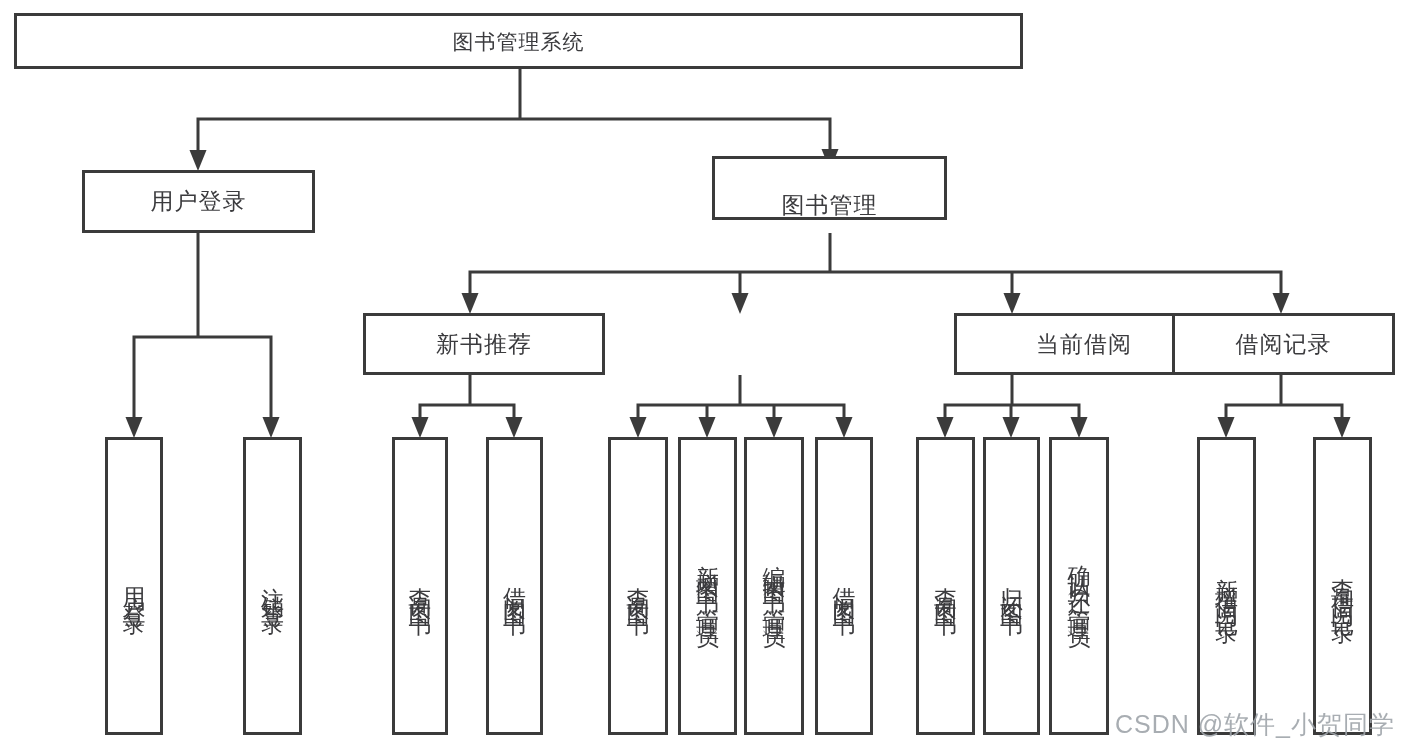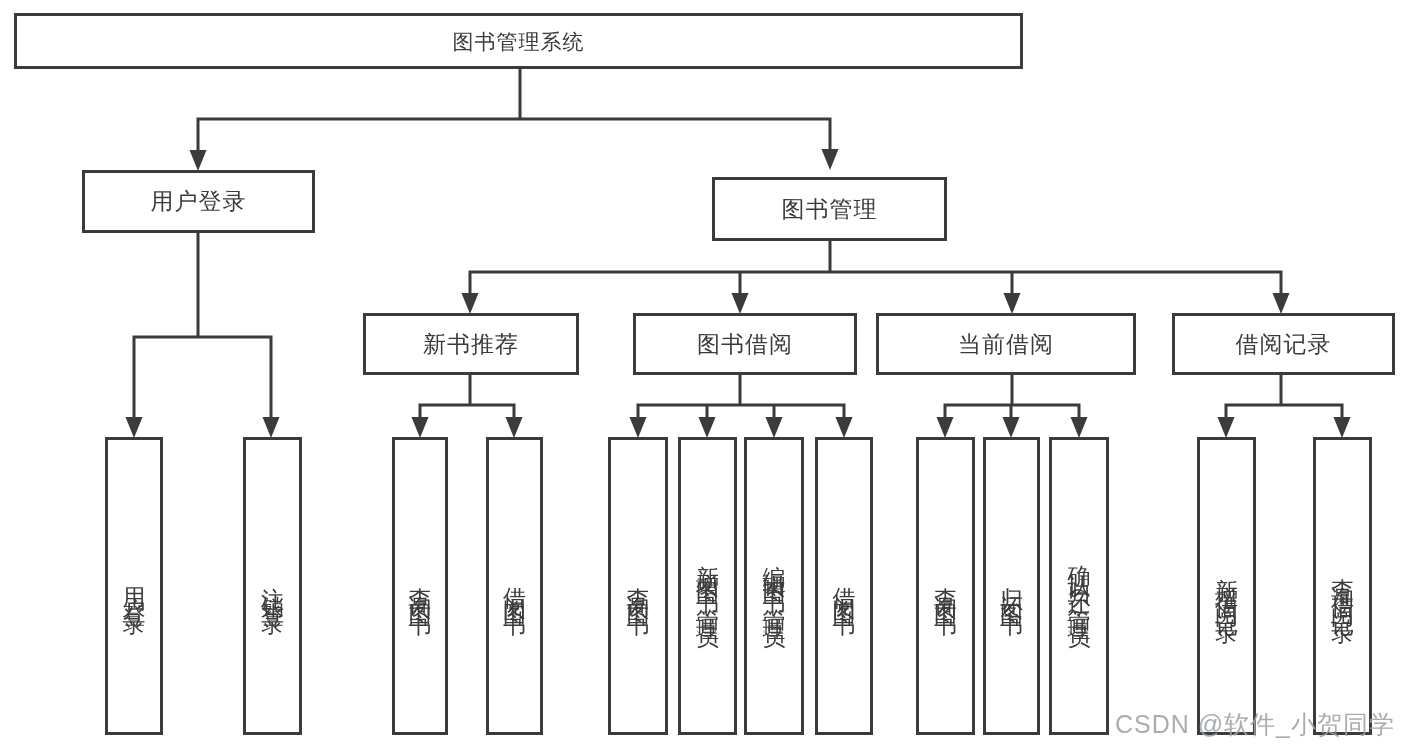--- a/index.html
+++ b/index.html
@@ -97,31 +97,28 @@
     </g>
   </svg>
 
   <div class="box h root-box" style="left:14px;top:13px;width:1009px;height:56px;">
     <span>图书管理系统</span>
   </div>
 
   <div class="box h" style="left:82px;top:170px;width:233px;height:63px;">
     <span>用户登录</span>
   </div>
-  <div class="box h" style="left:712px;top:177px;width:235px;height:64px;">
+  <div class="box h" style="left:712px;top:156px;width:235px;height:64px;align-items:flex-end;">
     <span>图书管理</span>
   </div>
 
-  <div class="box h" style="left:363px;top:313px;width:216px;height:62px;">
+  <div class="box h" style="left:363px;top:313px;width:242px;height:62px;">
     <span>新书推荐</span>
   </div>
-  <div class="box h" style="left:633px;top:313px;width:224px;height:62px;">
-    <span>图书借阅</span>
-  </div>
-  <div class="box h" style="left:876px;top:313px;width:260px;height:62px;align-items:center;">
+  <div class="box h" style="left:954px;top:313px;width:260px;height:62px;align-items:center;">
     <span>当前借阅</span>
   </div>
   <div class="box h" style="left:1172px;top:313px;width:223px;height:62px;">
     <span>借阅记录</span>
   </div>
 
   <div class="box v" style="left:105px;top:437px;width:58px;height:298px;">
     <span>用户登录</span>
   </div>
   <div class="box v" style="left:243px;top:437px;width:59px;height:298px;">

